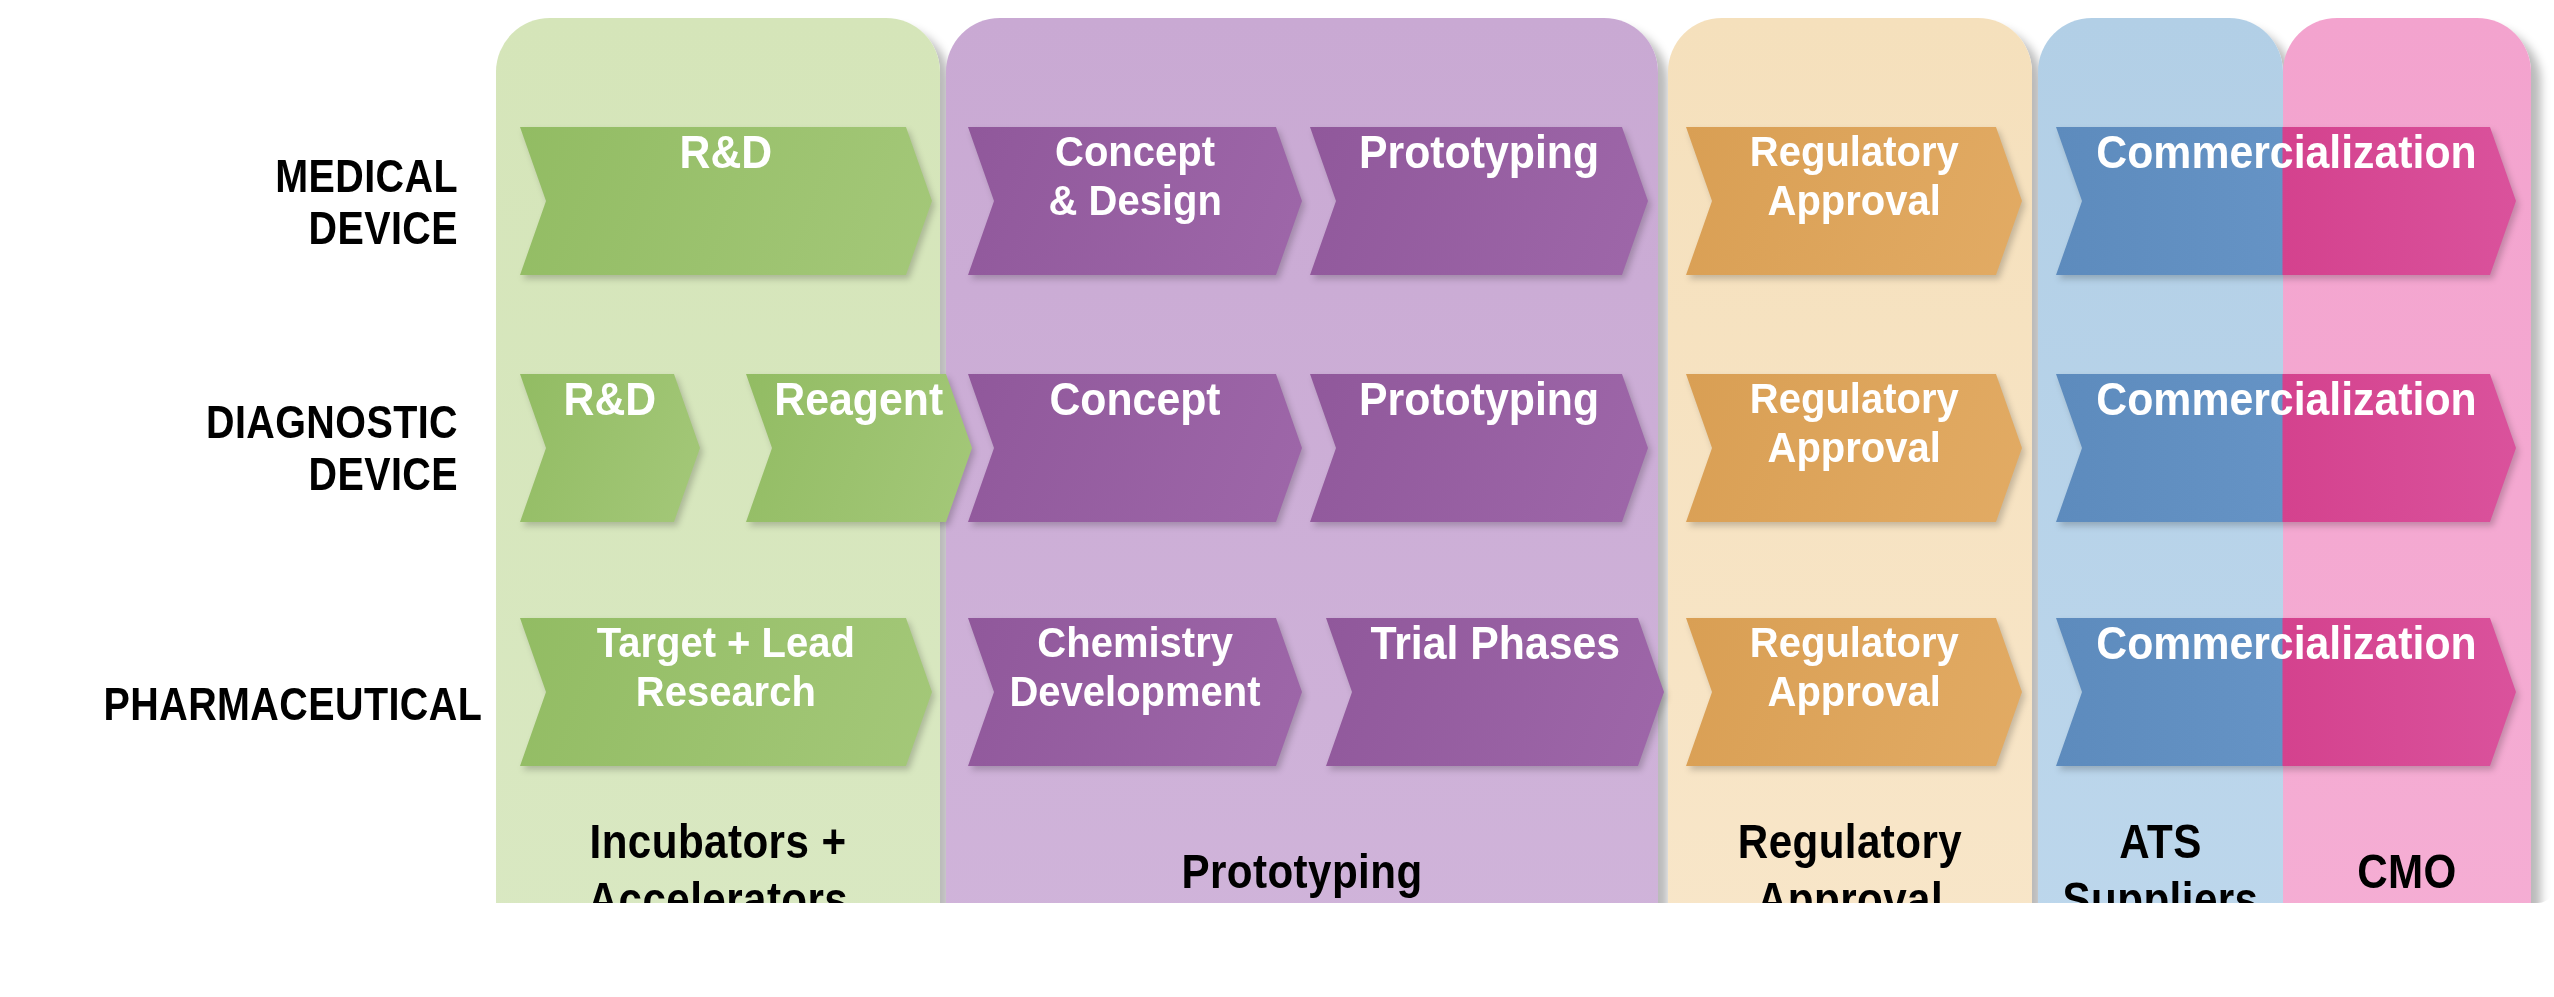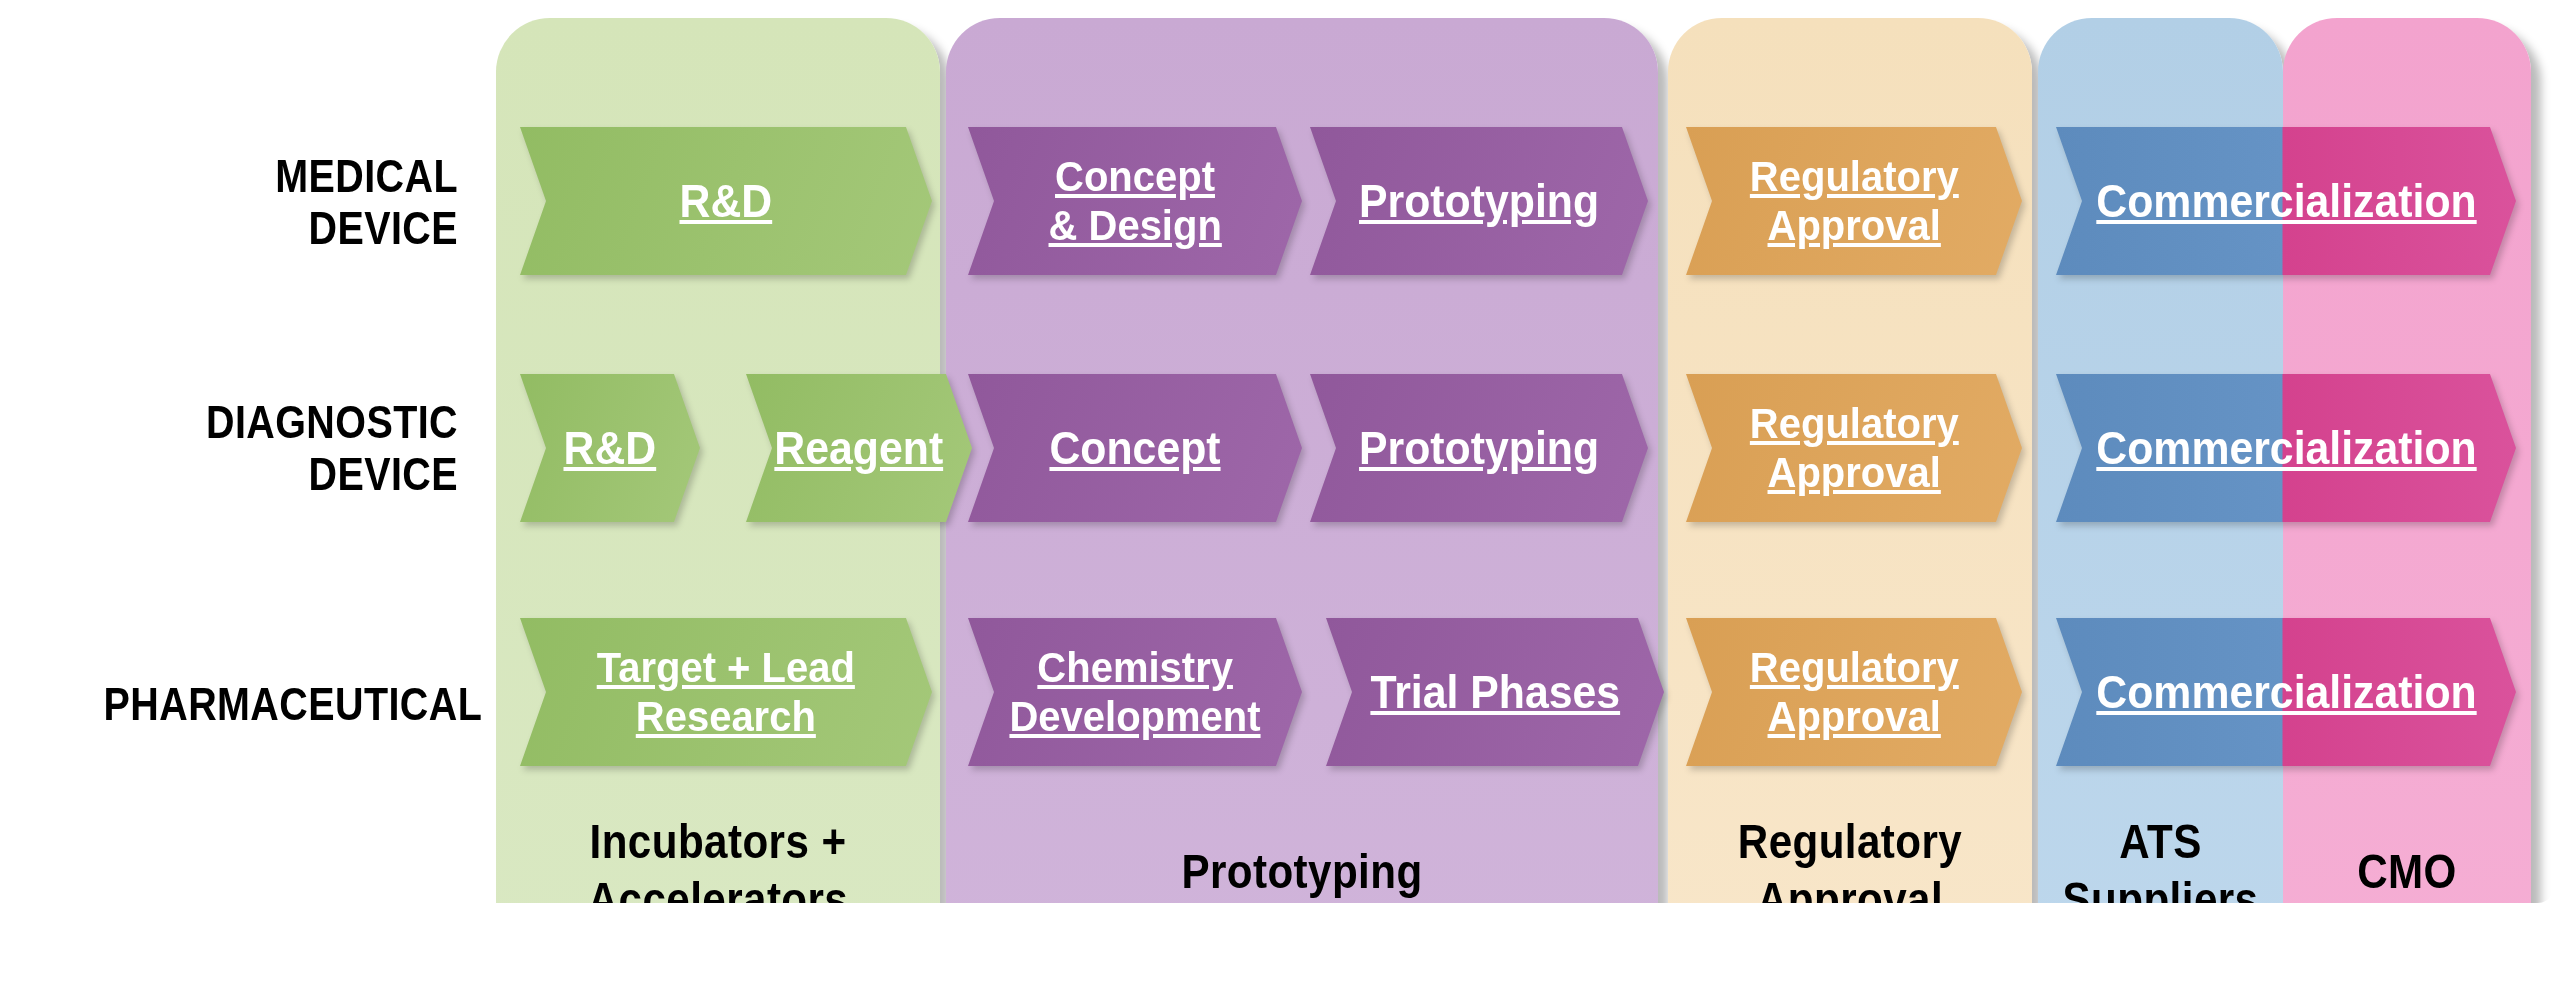--- a/index.html
+++ b/index.html
@@ -23,22 +23,22 @@
   .panel.purple{left:946px;width:712px;background:linear-gradient(180deg,#c9a9d3,#d0b4da);}
   .panel.orange{left:1668px;width:364px;background:linear-gradient(180deg,#f5e0bc,#f8e6c9);}
   .panel.blue  {left:2038px;width:245px;background:linear-gradient(180deg,#b2cfe6,#bdd7ec);}
   .panel.pink  {left:2283px;width:248px;background:linear-gradient(180deg,#f3a3ce,#f5aed4);}
   
   .aw{position:absolute;height:148px;filter:drop-shadow(3px 4px 3px rgba(0,0,0,0.20));}
   .row1{top:127px;} .row2{top:374px;} .row3{top:618px;}
   .arrow{
     width:100%;height:100%;
     clip-path:polygon(0 0,calc(100% - 26px) 0,100% 50%,calc(100% - 26px) 100%,0 100%,26px 50%);
-    display:flex;flex-direction:column;align-items:center;justify-content:center;
-    color:#ffffff;font-weight:700;text-align:center;text-decoration:underline;
+    display:flex;flex-direction:column;align-items:center;
+    color:#ffffff;font-weight:700;text-align:center;
   }
   .arrow.green {background:linear-gradient(110deg,#92bc63,#a4c879);}
   .arrow.purple{background:linear-gradient(110deg,#90589b,#9e67a9);}
   .arrow.orange{background:linear-gradient(110deg,#d99f54,#e2ab64);}
   .arrow.commz {background:linear-gradient(90deg,#5d8bbd 0px,#6593c5 226px,#d4428e 227px,#da529c 100%);}
   .t{transform:scaleX(0.93);transform-origin:center;display:block;}
   .one .t{font-size:46px;line-height:50px;}
   .two .t{font-size:43px;line-height:49px;}
   
   .footer{

